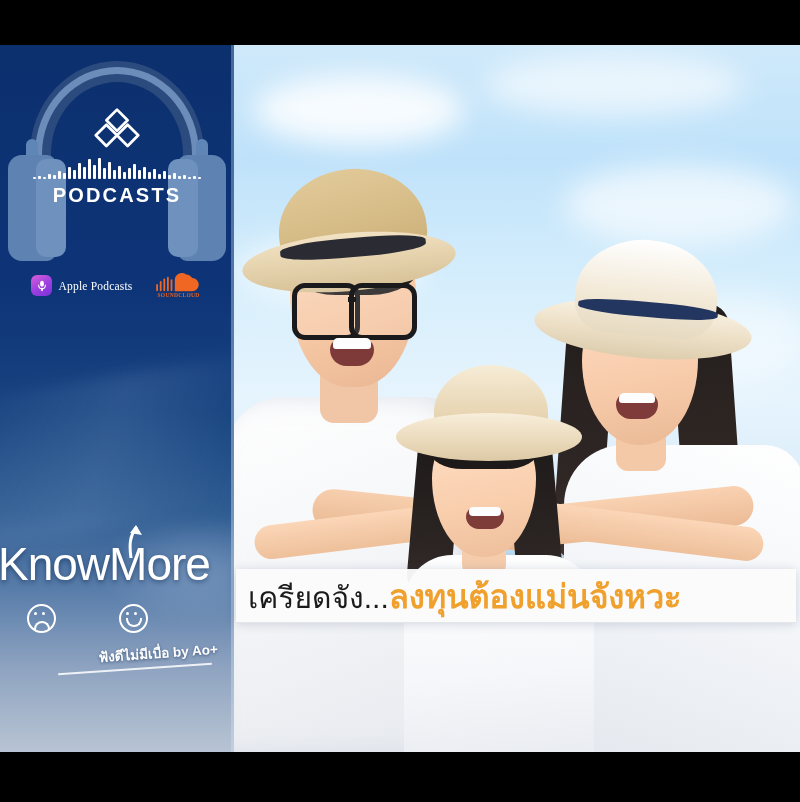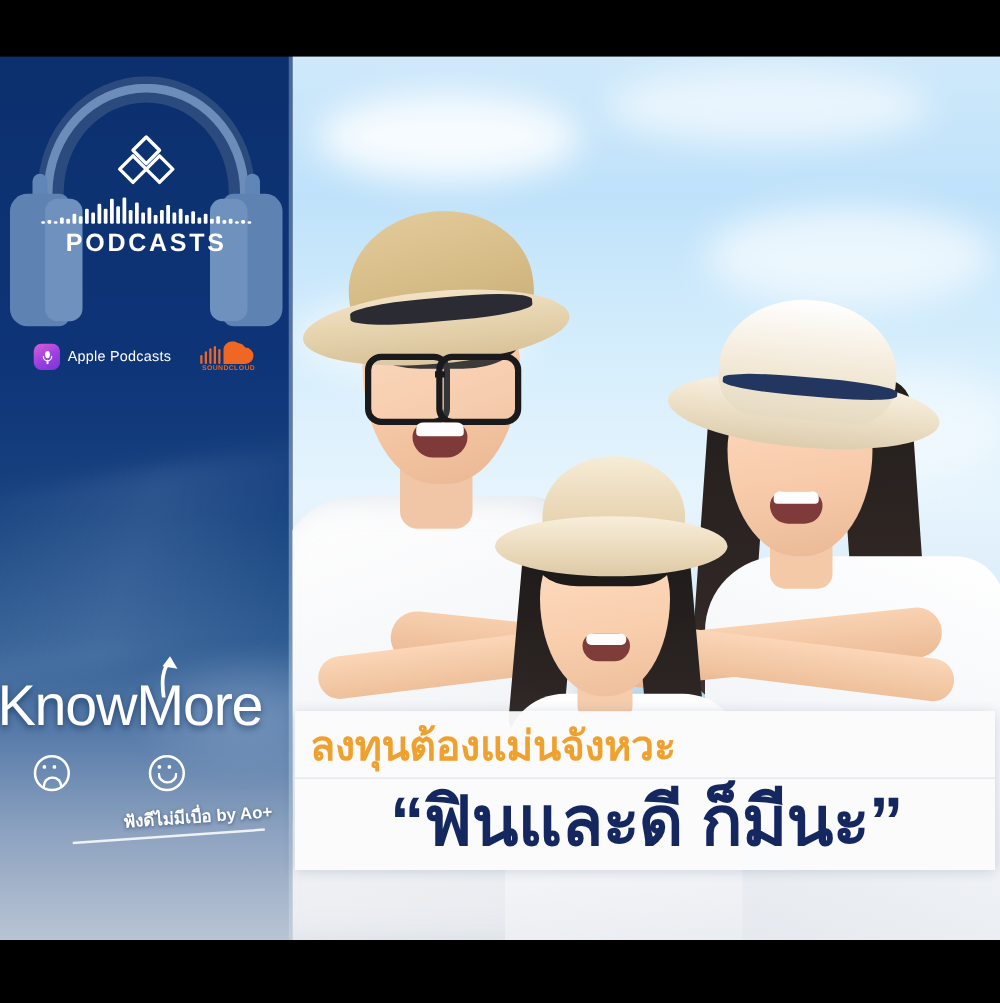--- a/index.html
+++ b/index.html
@@ -200,20 +200,21 @@
   .platforms {
     position: absolute;
     left: 0;
     top: 228px;
     width: 234px;
     display: flex;
     align-items: center;
     justify-content: center;
     gap: 22px;
     z-index: 4;
+    font-family: Liberation Serif, serif;
   }
   .apple-badge { display: flex; align-items: center; gap: 6px; }
   .apple-tile {
     width: 21px; height: 21px;
     border-radius: 6px;
     background: linear-gradient(150deg, #d85fd8 0%, #9a3fe0 55%, #7a33d8 100%);
     display: flex; align-items: center; justify-content: center;
   }
   .apple-tile svg { width: 14px; height: 14px; }
   .apple-text { color: #ffffff; font-size: 11.5px; font-weight: 500; letter-spacing: .2px; }
@@ -799,21 +800,21 @@
         <div class="girl-bangs"></div>
         <div class="girl-hat-crown"></div>
         <div class="girl-hat-brim"></div>
         <div class="girl-mouth"></div>
         <div class="girl-teeth"></div>
       </div>
     </div>
 
     <div id="caption">
       <div class="cap-line1">
+        <span class="cap-dark">เครียดจัง...</span>
         <span class="cap-orange">ลงทุนต้องแม่นจังหวะ</span>
       </div>
-      <div class="cap-line2">“ฟินและดี ก็มีนะ”</div>
     </div>
 
   </div>
 
   <div class="letterbox bottom"></div>
 </div>
 
 </body></html>

